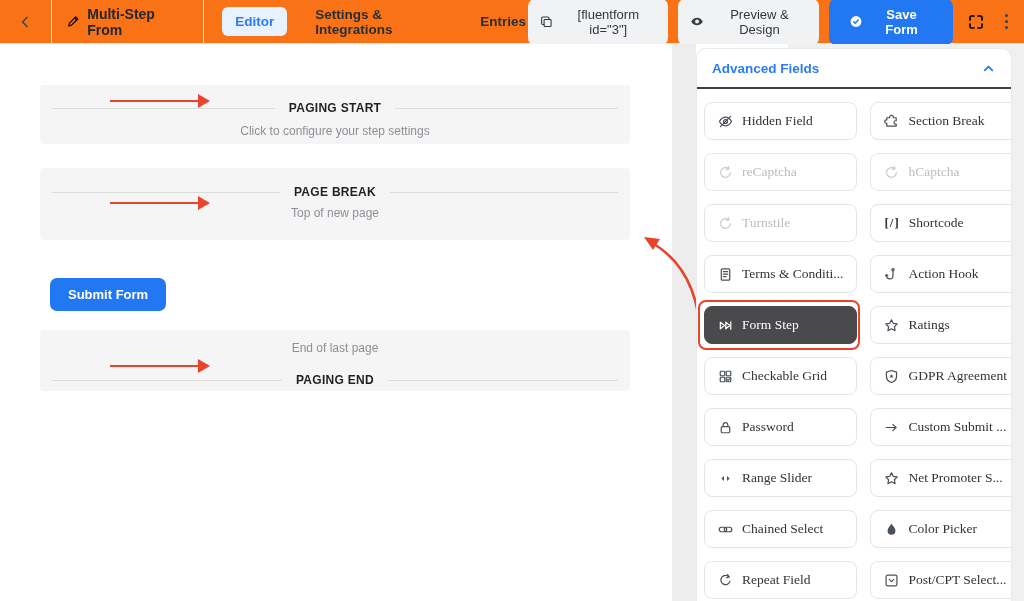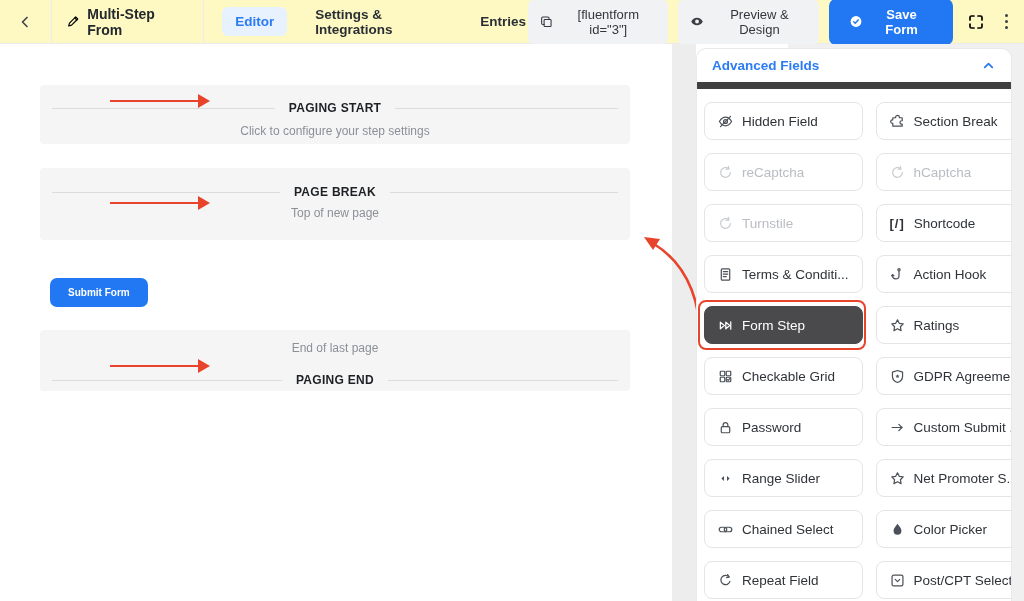--- a/index.html
+++ b/index.html
@@ -1,20 +1,20 @@
 <!DOCTYPE html>
 <html><head>
 <meta charset="utf-8">
 <style>
   * { margin:0; padding:0; box-sizing:border-box; }
   html,body { width:1024px; height:601px; overflow:hidden;
     font-family:"Liberation Sans","DejaVu Sans",sans-serif; background:#fff; }
 
   
-  .header { height:44px; background:#fef9c3; border-bottom:1px solid #e9eaec;
+  .header { height:44px; background:#f97316; border-bottom:1px solid #e9eaec;
     display:flex; align-items:center; }
   .back-btn { width:54px; height:100%; display:flex; align-items:center; justify-content:center;
     border-right:1px solid #ececef; cursor:pointer; }
   .title-wrap { height:100%; display:flex; align-items:center; gap:7px; padding:0 14px;
     border-right:1px solid #ececef; }
   .form-title { font-size:14px; font-weight:700; color:#23282e; }
   .tabs { display:flex; align-items:center; gap:26px; padding-left:18px; }
   .tab { font-size:13.5px; font-weight:600; color:#2a2f36; cursor:pointer; padding:7px 2px; }
   .tab.active { color:#2b7cf4; background:#e8f1fe; border-radius:6px; padding:7px 13px; }
   .header-right { margin-left:auto; display:flex; align-items:center; gap:10px; padding-right:10px; }
@@ -42,40 +42,40 @@
     font-weight:700; color:#1d2024; letter-spacing:.3px; }
   .blk-sub { text-align:center; font-size:12px; color:#8b9097; margin-top:7px; }
   .blk-minor { text-align:center; font-size:12px; color:#8b9097; }
   #paging-start { top:41px; height:59px; padding-top:14px; }
   #page-break   { top:124px; height:72px; padding-top:10px; }
   #paging-end   { top:286px; height:61px; padding-top:11px; }
   #page-break .blk-line-row { margin-top:5px; margin-bottom:5px; }
   #paging-end .blk-line-row { margin-top:16px; }
 
   .submit-btn { position:absolute; left:50px; top:234px; background:#2277f3; color:#fff;
-    border:none; border-radius:7px; padding:9px 18px; font-size:10px; font-weight:700; cursor:pointer; }
+    border:none; border-radius:7px; padding:9px 18px; font-size:13px; font-weight:700; cursor:pointer; }
 
   
   .r-arrow { position:absolute; left:110px; width:100px; height:14px; pointer-events:none; }
   .r-arrow .shaft { position:absolute; left:0; top:5.6px; width:88px; height:2.6px; background:#e8432b; }
   .r-arrow .head { position:absolute; right:0; top:0; width:0; height:0;
     border-left:12px solid #e8432b; border-top:7px solid transparent; border-bottom:7px solid transparent; }
   #arrow-1 { top:50px; }  #arrow-2 { top:152px; }  #arrow-3 { top:315px; }
   .curve-arrow { position:absolute; left:628px; top:184px; pointer-events:none; }
 
   
   .sidebar { position:absolute; left:696px; top:4px; width:316px; height:553px; background:#fff;
     border:1px solid #e7e9ec; border-bottom:none; border-radius:10px 10px 0 0; overflow:hidden; }
   .panel-head { height:40px; display:flex; align-items:center; justify-content:space-between;
-    padding:0 15px; border-bottom:7px solid #404040; cursor:pointer; }
+    padding:0 15px; border-bottom:2px solid #404040; cursor:pointer; }
   .panel-title { font-size:13.5px; font-weight:700; color:#2b7cf4; }
   .field-grid { display:grid; grid-template-columns:1fr 1fr; gap:13px; padding:13px 7px; }
   .field-btn { position:relative; height:38px; display:flex; align-items:center; gap:9px;
     padding:2px 13px; background:#fff; border:1px solid #e3e5e8; border-radius:8px;
-    font-size:13.5px; color:#2f3338; cursor:pointer; font-family:Liberation Sans, sans-serif; text-align:left;
+    font-size:13.5px; color:#2f3338; cursor:pointer; font-family:Liberation Serif, serif; text-align:left;
     white-space:nowrap; overflow:visible; }
   .field-btn svg { flex:0 0 auto; color:#4b5158; }
   .field-btn.disabled { color:#b9bdc3; }
   .field-btn.disabled svg { color:#c8ccd1; }
   .field-btn.selected { background:#4a4a4d; border-color:#4a4a4d; color:#fff; }
   .field-btn.selected svg { color:#fff; }
   .field-btn.selected::after { content:''; position:absolute; top:-7px; right:-4px; bottom:-7px;
     left:-7px; border:2.5px solid #e8432b; border-radius:8px; pointer-events:none; }
   .sc-glyph { font-size:13px; font-weight:600; letter-spacing:1px; color:#2f3338; }
   svg.ic { stroke:currentColor; fill:none; stroke-width:1.3; stroke-linecap:round; stroke-linejoin:round; }

